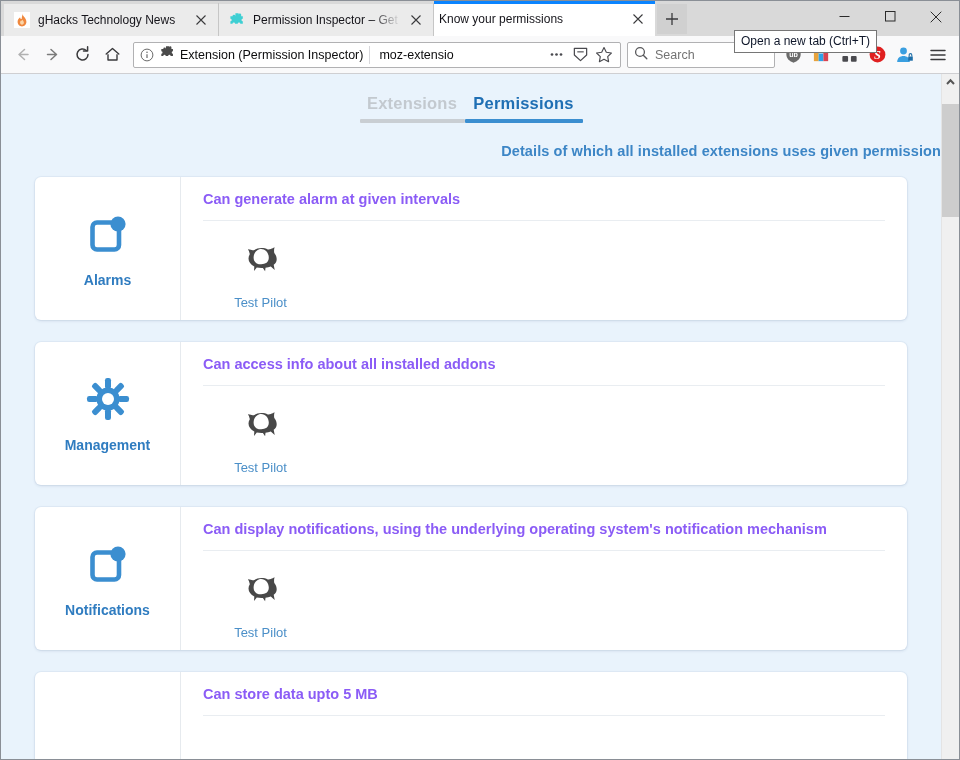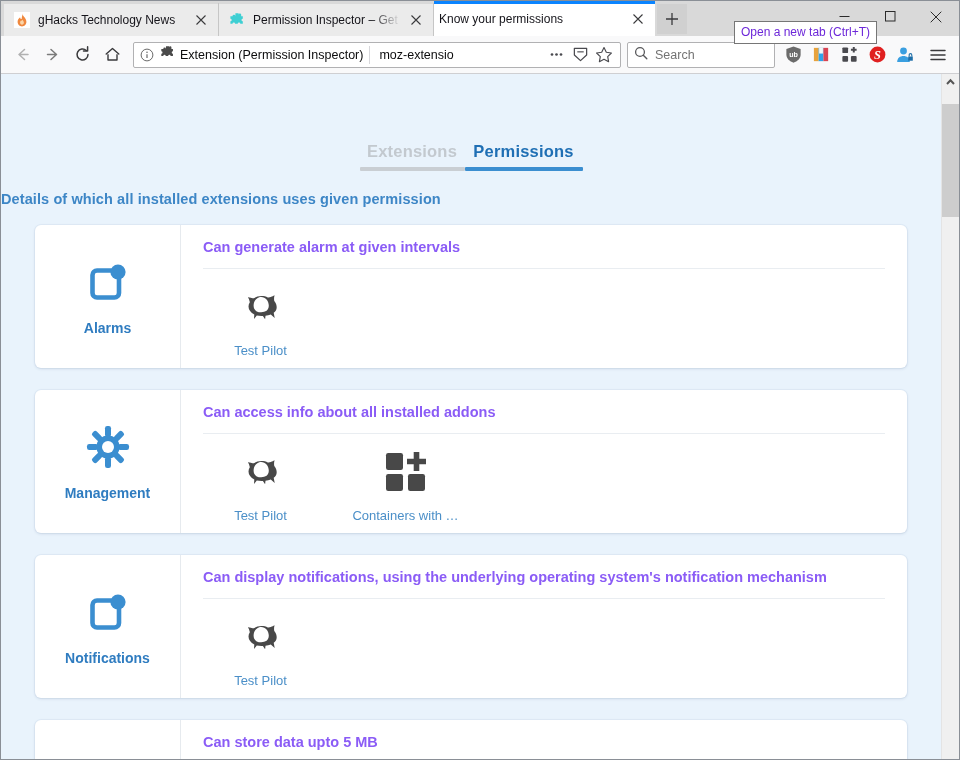--- a/index.html
+++ b/index.html
@@ -103,24 +103,24 @@
     align-items: flex-start;
     height: 35px;
     flex: none;
   }
   .winbtn {
     width: 46px; height: 31px;
     display: flex; align-items: center; justify-content: center;
   }
   .tooltip {
     position: absolute;
-    left: 733px; top: 20px;
+    left: 733px; top: 29px;
     background: #ffffff;
     border: 1px solid #767676;
-    color: #6d28d9;
+    color: #0f172a;
     font-size: 12px;
     padding: 3px 6px 4px 6px;
     white-space: nowrap;
     z-index: 50;
     line-height: 14px;
   }
 
   
   .navbar {
     height: 38px;
@@ -215,21 +215,20 @@
     flex: 1 1 auto;
     overflow: hidden;
     position: relative;
     padding-top: 20px;
   }
 
   .pagetabs {
     display: flex;
     justify-content: center;
     margin-bottom: 16px;
-    margin-top: 48px;
   }
   .pagetab {
     font-size: 16.5px;
     font-weight: bold;
     padding-bottom: 10px;
     position: relative;
     cursor: pointer;
     letter-spacing: .2px;
   }
   .pagetab .bar {
@@ -237,21 +236,21 @@
     left: 0; right: 0; bottom: 0;
     height: 4px;
     border-radius: 1px;
   }
   .pagetab.inactive { color: #c3c9cf; }
   .pagetab.inactive .bar { background: #c9ced3; }
   .pagetab.active { color: #1f6fb4; }
   .pagetab.active .bar { background: #3b8ed0; }
 
   .subtitle {
-    text-align: left;
+    text-align: right;
     color: #3d86c6;
     font-size: 14.5px;
     font-weight: bold;
     margin: 20px 0 18px 0;
     letter-spacing: .1px;
   }
 
   .cards {
     padding: 0 34px 0 34px;
   }
@@ -603,31 +602,20 @@
             <div class="ext-list">
               <div class="ext-item">
                 <span class="ext-logo">
                   <svg width="46" height="46" viewBox="0 0 46 46">
                     <path d="M30.5 13.5 c3.2-.6 6.1-2.3 6.1-2.3 s-1 3.3-.3 5.8 c1.6 2 2.4 4.1 2.4 6.2 c0 2.4-1.2 4.2-3 5.6 l1 5.2 l-3.9-3.4 c-1.6.6-3.4 1-5.3 1.2 l-.4 3.4 l-2.2-3.2 c-.4 0-.9 0-1.3 0 c-1.7 0-3.3-.2-4.8-.5 l-2.8 3.6 l.3-4.6 c-3.5-1.7-5.8-4.6-5.8-7.9 c0-1.5.5-3 1.3-4.3 c-.3-2.5-1.9-5.3-1.9-5.3 s3.5 1.3 6 1.2 c2.1-1.3 4.8-2.1 7.7-2.1 c2.3 0 4.4.5 6.2 1.3 z" fill="#484848"></path>
                     <path d="M23.2 12.9 c4.2 0 7.6 3.9 7.6 8.7 c0 4.8-3.4 6.7-7.6 6.7 c-4.2 0-7.6-1.9-7.6-6.7 c0-4.8 3.4-8.7 7.6-8.7z" fill="#ffffff"></path>
                   </svg>
                 </span>
                 <span class="ext-name">Test Pilot</span>
               </div>
-              <div class="ext-item">
-                <span class="ext-logo">
-                  <svg width="46" height="46" viewBox="0 0 46 46">
-                    <rect x="3" y="4" width="17" height="17" rx="2.2" fill="#484848"></rect>
-                    <rect x="3" y="25" width="17" height="17" rx="2.2" fill="#484848"></rect>
-                    <rect x="25" y="25" width="17" height="17" rx="2.2" fill="#484848"></rect>
-                    <path d="M33.5 3 V22 M24 12.5 H43" stroke="#484848" stroke-width="5.6"></path>
-                  </svg>
-                </span>
-                <span class="ext-name">Containers with …</span>
-              </div>
             </div>
           </div>
         </div>
 
         <div class="card">
           <div class="card-left">
             <span class="perm-icon">
               <svg width="48" height="48" viewBox="0 0 48 48">
                 <path d="M35 20.5 V35 a4.5 4.5 0 0 1-4.5 4.5 H13 A4.5 4.5 0 0 1 8.5 35 V17 A4.5 4.5 0 0 1 13 12.5 H27" stroke="#3b8ed0" stroke-width="4.6" fill="none" stroke-linecap="round" stroke-linejoin="round"></path>
                 <circle cx="34" cy="14" r="7.6" fill="#3b8ed0"></circle>

